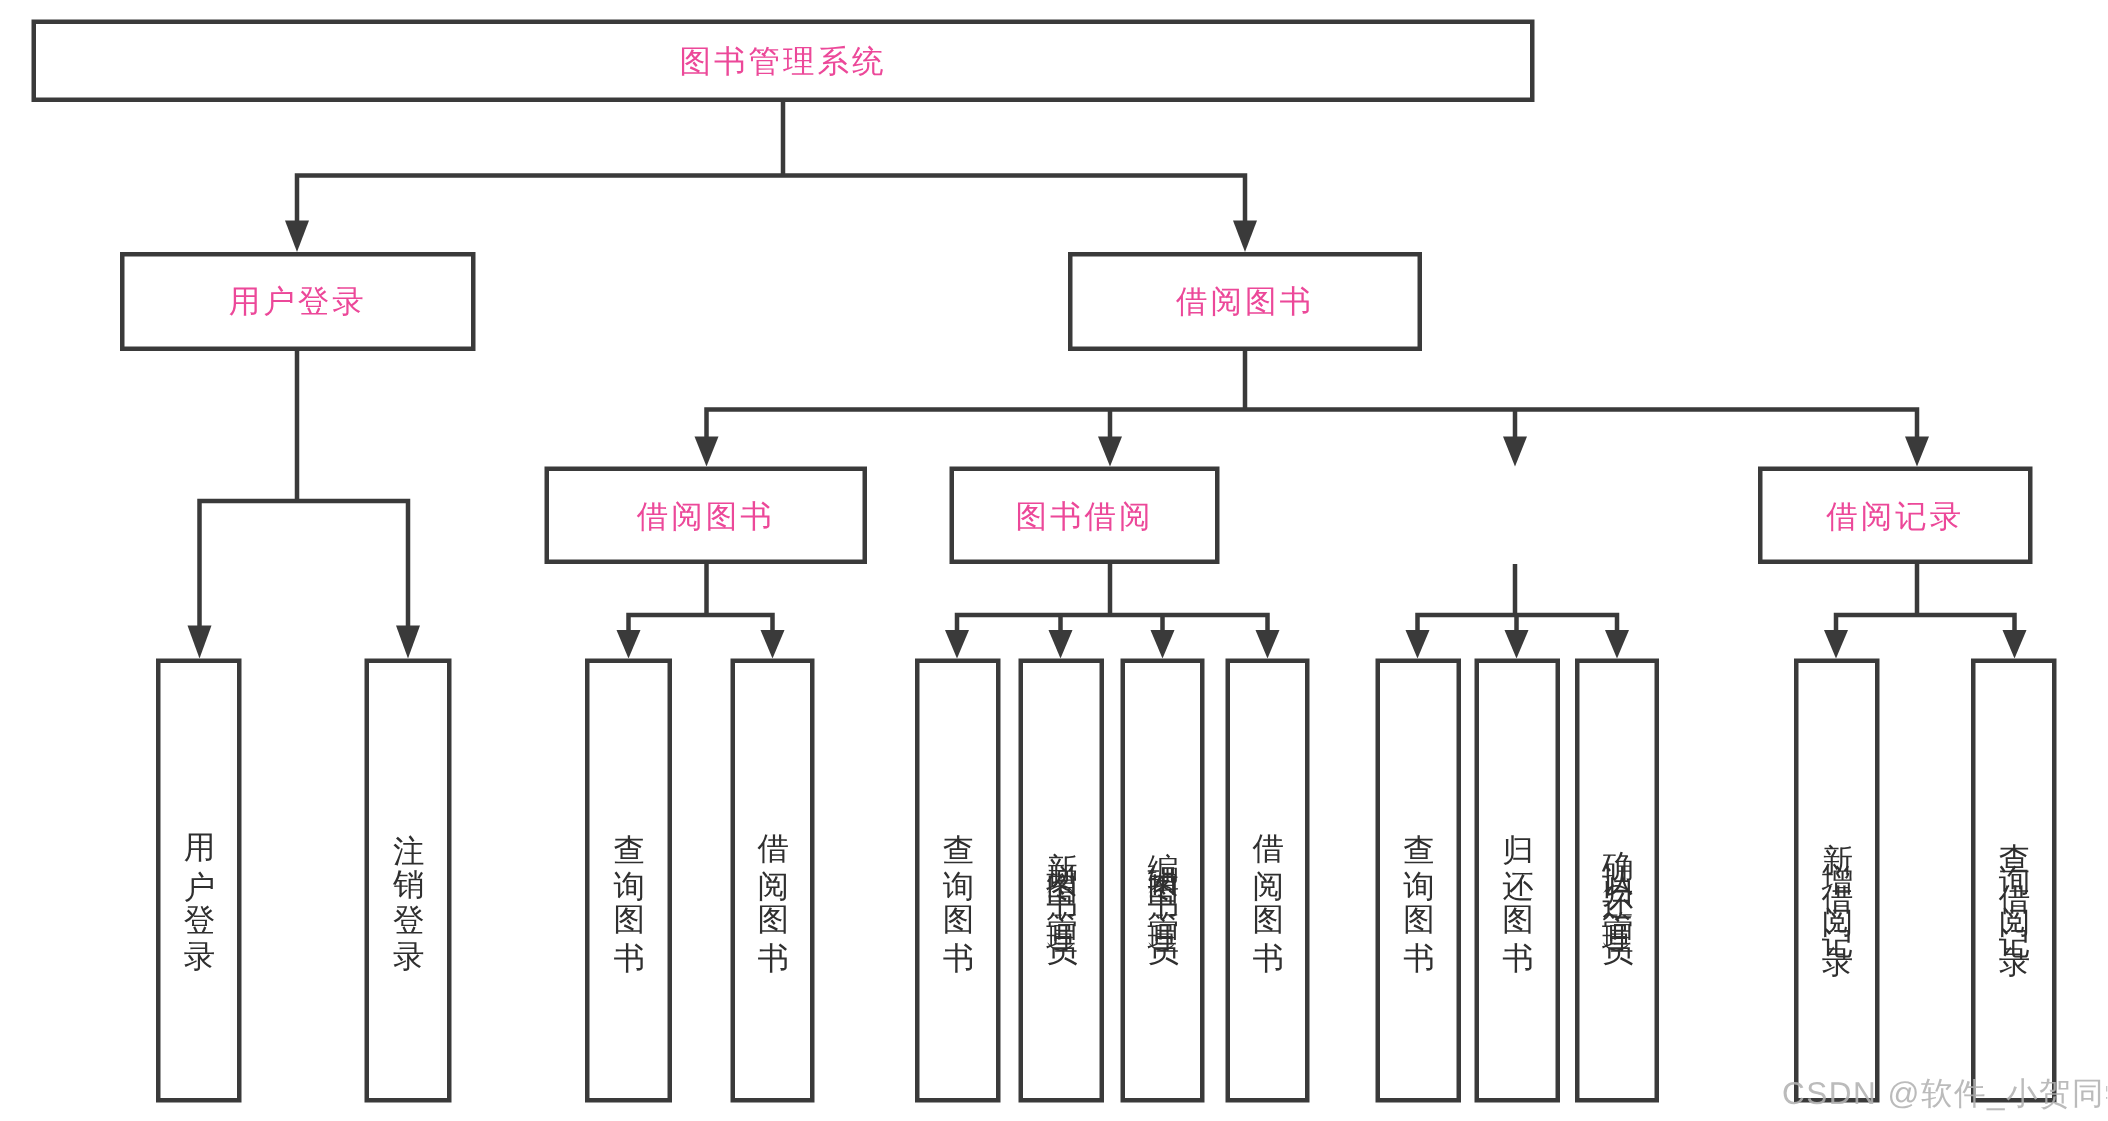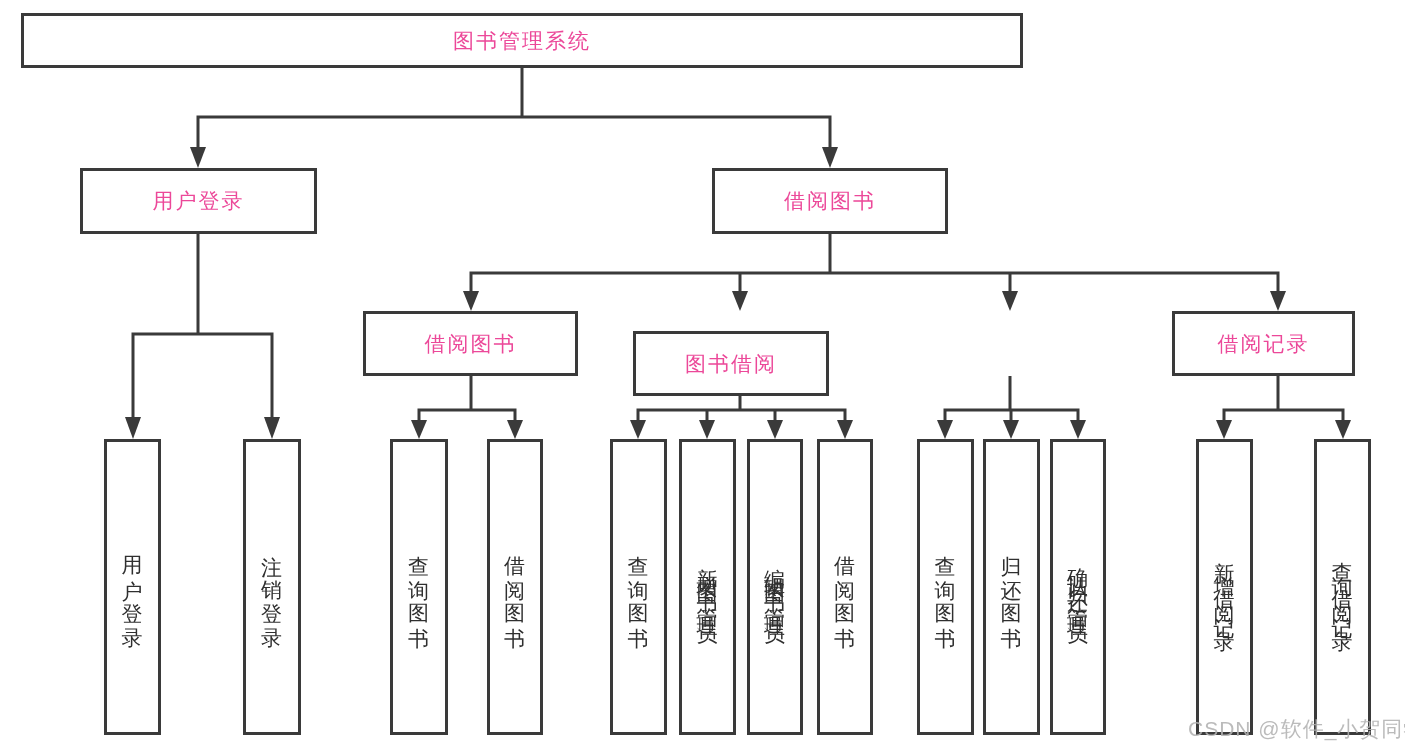--- a/index.html
+++ b/index.html
@@ -24,21 +24,21 @@
     font-size:21px;
     letter-spacing:2px;
     color:#ec4899;
     white-space:nowrap;
   }
   .root{left:21px;top:13px;width:1002px;height:55px;}
   .lv2a{left:80px;top:168px;width:237px;height:66px;}
   .lv2b{left:712px;top:168px;width:236px;height:66px;}
   .lv3{top:311px;height:65px;}
   .lv3a{left:363px;width:215px;}
-  .lv3b{left:633px;width:196px;margin-top:20px;}
+  .lv3b{left:633px;width:180px;}
   .lv3c{left:903px;width:215px;}
   .lv3d{left:1172px;width:183px;}
   .leaf{top:439px;height:296px;}
   .vtext{
     writing-mode:vertical-rl;
     font-size:21px;
     color:#2f2f2f;
     line-height:1;
   }
   .s4{letter-spacing:24px;}

